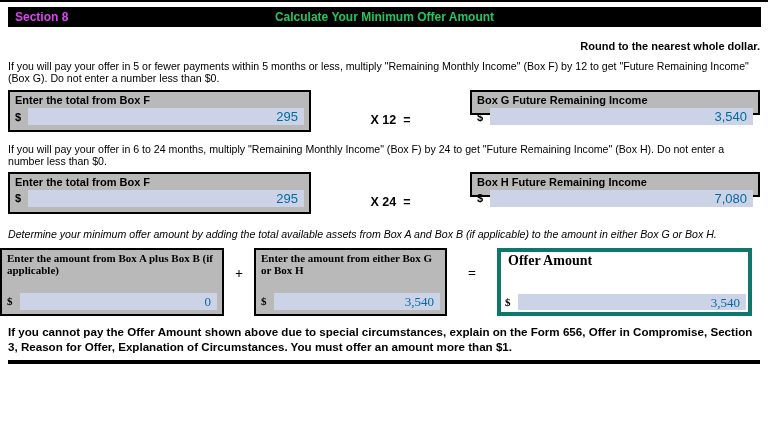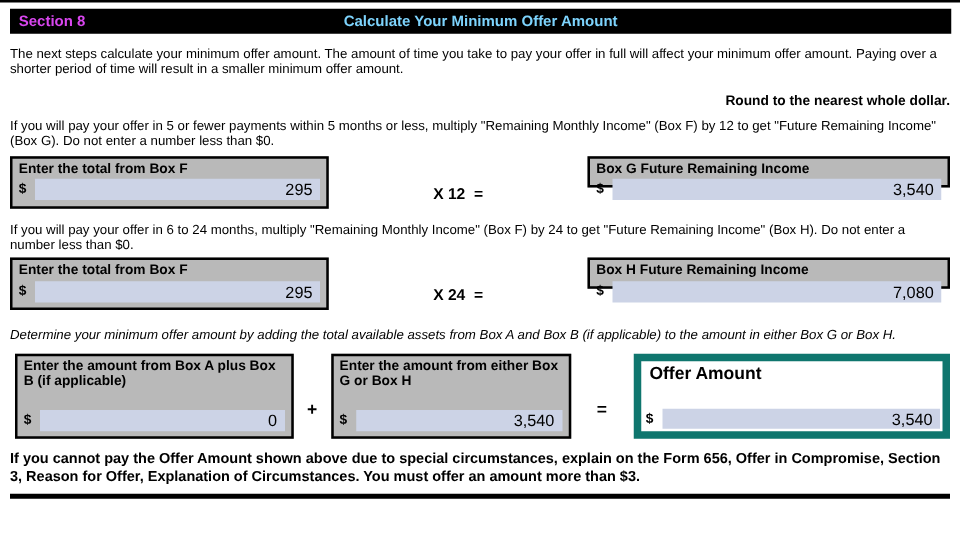--- a/index.html
+++ b/index.html
@@ -9,51 +9,51 @@
     font-family:"Liberation Sans", sans-serif; color:#000; overflow:hidden;
   }
   .top-rule { height:2px; background:#000; width:100%; }
   .section-bar {
     height:20px; background:#000; margin:5px 7px 0 8px;
     position:relative; display:flex; align-items:center;
   }
   .section-label { color:#d946ef; font-weight:bold; font-size:12px; padding-left:7px; position:relative; z-index:2; }
   .section-title {
     position:absolute; left:0; right:0; text-align:center;
-    color:#7dd3fc; font-weight:bold; font-size:12px;
+    color:#22c55e; font-weight:bold; font-size:12px;
   }
   .para { font-size:10.6px; line-height:1.17; margin:9px 10px 0 8px; }
   .para.first { margin-top:10px; }
   .para.bold { font-weight:bold; }
   .round-note { font-weight:bold; font-size:11px; text-align:right; margin:13px 8px 0 0; }
   .para.tight { margin-top:8px; }
 
   .calc-row { display:flex; margin:5px 8px 0 8px; align-items:stretch; }
   .fbox { border:2px solid #000; background:#b9b9b9; }
-  .fbox.small { width:255px; height:42px; }
+  .fbox.small { width:303px; height:42px; }
   .fbox.result { width:290px; height:25px; }
   .box-label { font-size:11px; font-weight:bold; padding:2px 5px 0 5px; line-height:1.12; }
   .value-row { display:flex; align-items:center; margin:2px 5px 4px 5px; }
   .cur { font-size:11px; font-weight:bold; width:13px; flex:none; }
   .field {
-    flex:1; background:#ccd3e6; color:#000000; font-size:13px;
+    flex:1; background:#ccd3e6; color:#0369a1; font-size:13px;
     text-align:right; padding:1px 6px; height:17px; line-height:15px;
   }
   .op-spacer { flex:1; display:flex; justify-content:center; align-items:flex-end; }
   .op { font-weight:bold; font-size:12.5px; margin-bottom:11px; white-space:pre;margin-top:23px; }
 
-  .bottom-row { display:flex; margin:8px 8px 0 12px; align-items:flex-end; }
+  .bottom-row { display:flex; margin:8px 8px 0 0; align-items:center;font-family:Liberation Serif, serif; }
   .fbox.assets { width:224px; height:68px; display:flex; flex-direction:column; }
   .fbox.income { width:193px; height:68px; display:flex; flex-direction:column; }
   .fbox.assets .value-row, .fbox.income .value-row { margin-top:auto; }
   .spacer-plus { width:30px; flex:none; display:flex; justify-content:center; align-items:flex-end; }
   .spacer-eq { width:50px; flex:none; display:flex; justify-content:center; align-items:flex-end; }
   .op2 { font-weight:bold; font-size:14px; margin-bottom:16px; }
   .offer-box {
-    width:255px; height:68px; border:6px solid #0f766e; background:#fff;
+    width:255px; height:68px; border:4px solid #0f766e; background:#fff;
     display:flex; flex-direction:column;
   }
   .offer-title { font-weight:bold; font-size:14px; padding:1px 7px 0 7px; }
   .offer-note { font-weight:bold; font-size:9.9px; line-height:1.16; padding:0 7px; }
   .offer-value-row { display:flex; align-items:center; margin:auto 2px 2px 4px; }
   .offer-value-row .field { height:16px; }
 
   .footer-para { font-weight:bold; font-size:11.6px; line-height:1.3; margin:8px 12px 0 8px; }
   .bottom-rule { height:4px; background:#000; margin:6px 8px 0 8px; }
 </style>
@@ -62,21 +62,20 @@
 
 <div class="page">
 
   <div class="top-rule"></div>
 
   <div class="section-bar">
     <span class="section-label">Section 8</span>
     <span class="section-title">Calculate Your Minimum Offer Amount</span>
   </div>
 
-  <div class="para first">The next steps calculate your minimum offer amount. The amount of time you take to pay your offer in full will affect your minimum offer amount.  Paying over a shorter period of time will result in a smaller minimum offer amount.</div>
 
 
   <div class="round-note">Round to the nearest whole dollar.</div>
 
   <div class="para tight">If you will pay your offer in 5 or fewer payments within 5 months or less, multiply "Remaining Monthly Income" (Box F)  by 12 to get "Future Remaining Income" (Box G). Do not enter a number less than $0.</div>
 
   <div class="calc-row">
     <div class="fbox small">
       <div class="box-label">Enter the total from Box F</div>
       <div class="value-row">
@@ -143,17 +142,17 @@
     </div>
     <div class="offer-box">
       <div class="offer-title">Offer Amount</div>
       <div class="offer-value-row">
         <span class="cur">$</span>
         <div class="field">3,540</div>
       </div>
     </div>
   </div>
 
-  <div class="footer-para">If you cannot pay the Offer Amount shown above due to special circumstances, explain on the Form 656, Offer in Compromise, Section 3, Reason for Offer, Explanation of Circumstances. You must offer an amount more than $3.</div>
+  <div class="footer-para">If you cannot pay the Offer Amount shown above due to special circumstances, explain on the Form 656, Offer in Compromise, Section 3, Reason for Offer, Explanation of Circumstances. You must offer an amount more than $1.</div>
 
   <div class="bottom-rule"></div>
 
 </div>
 
 </body></html>

